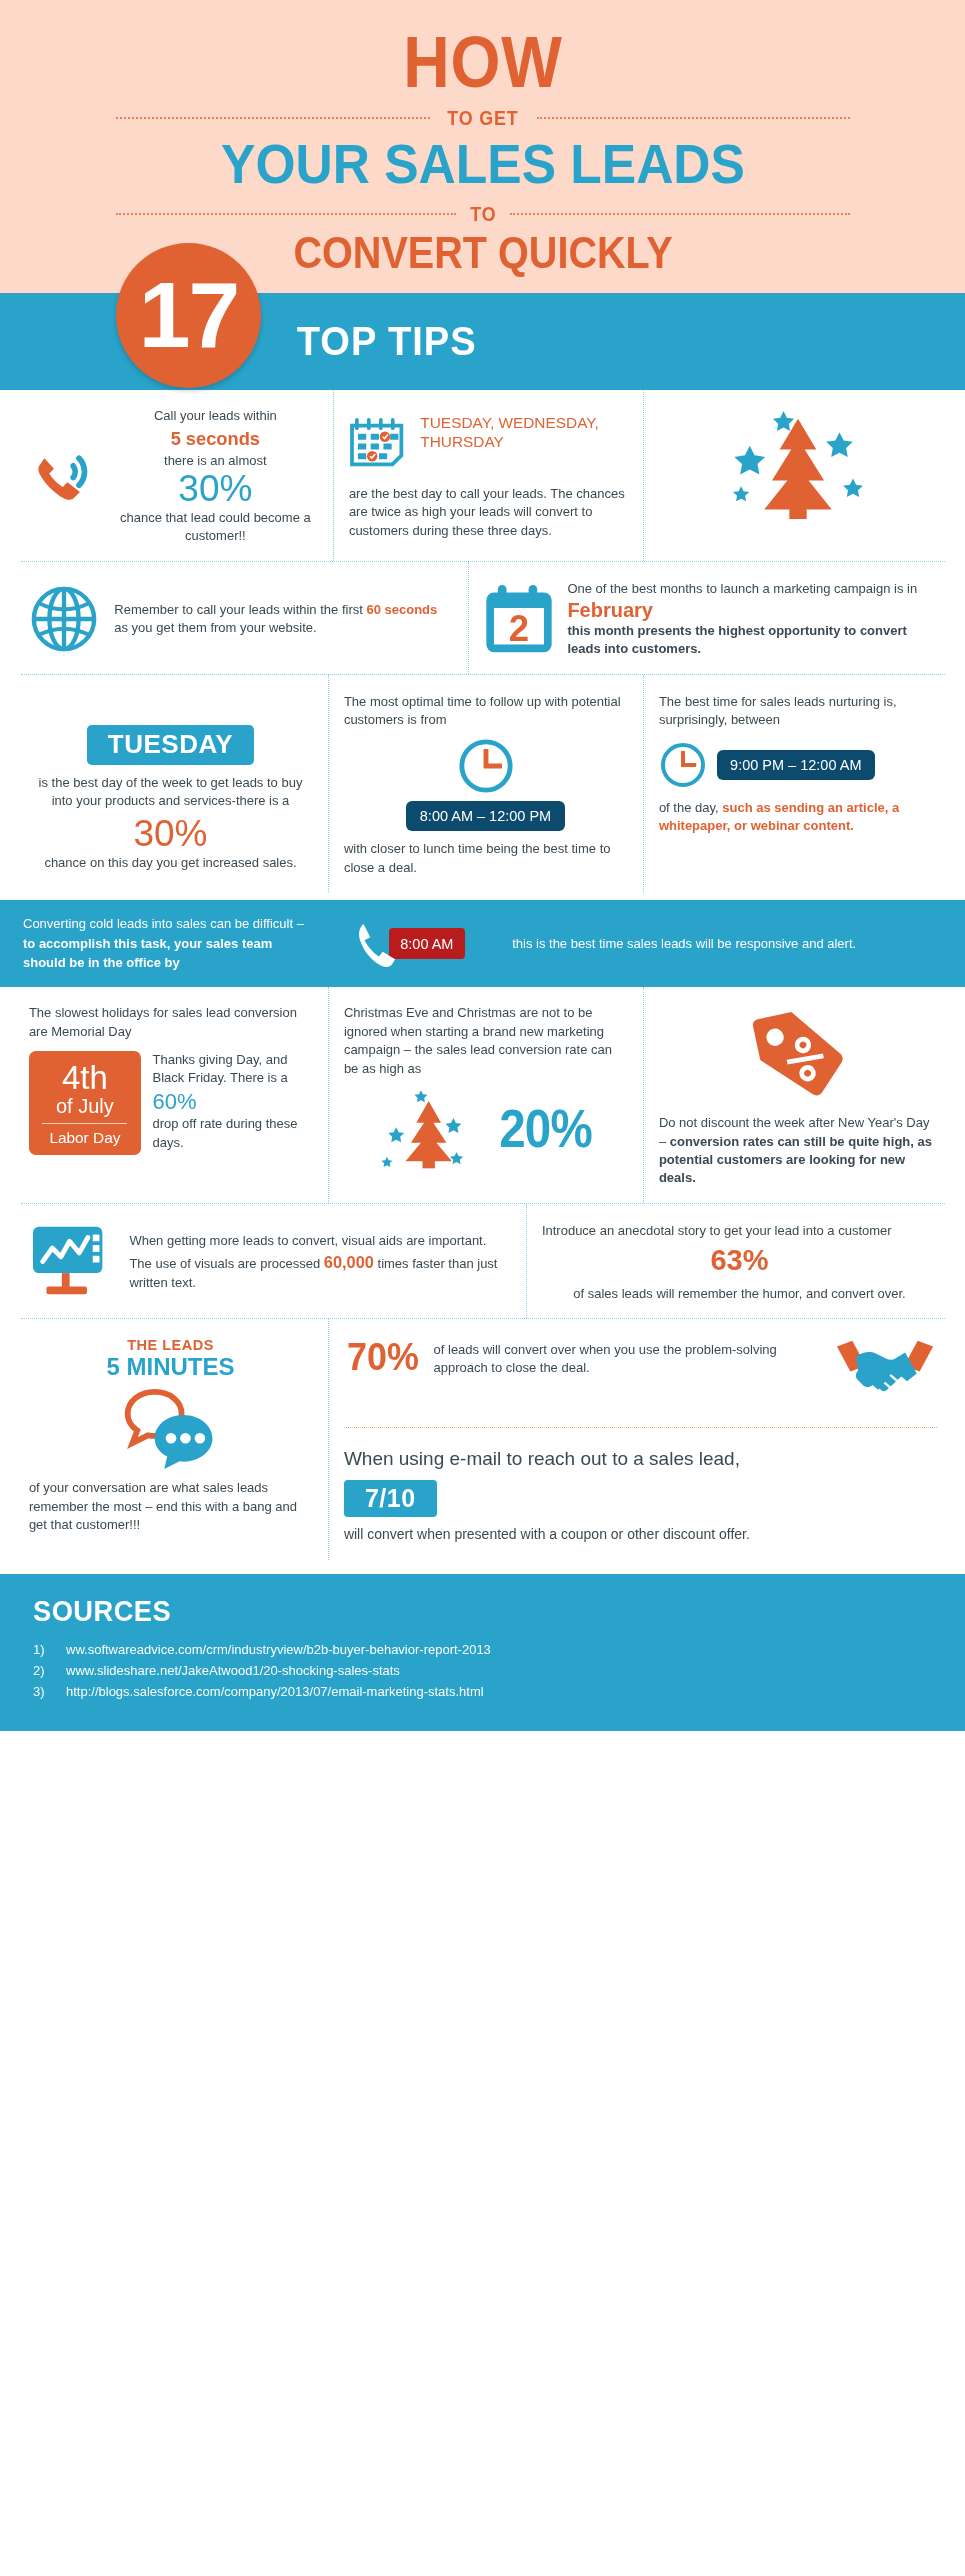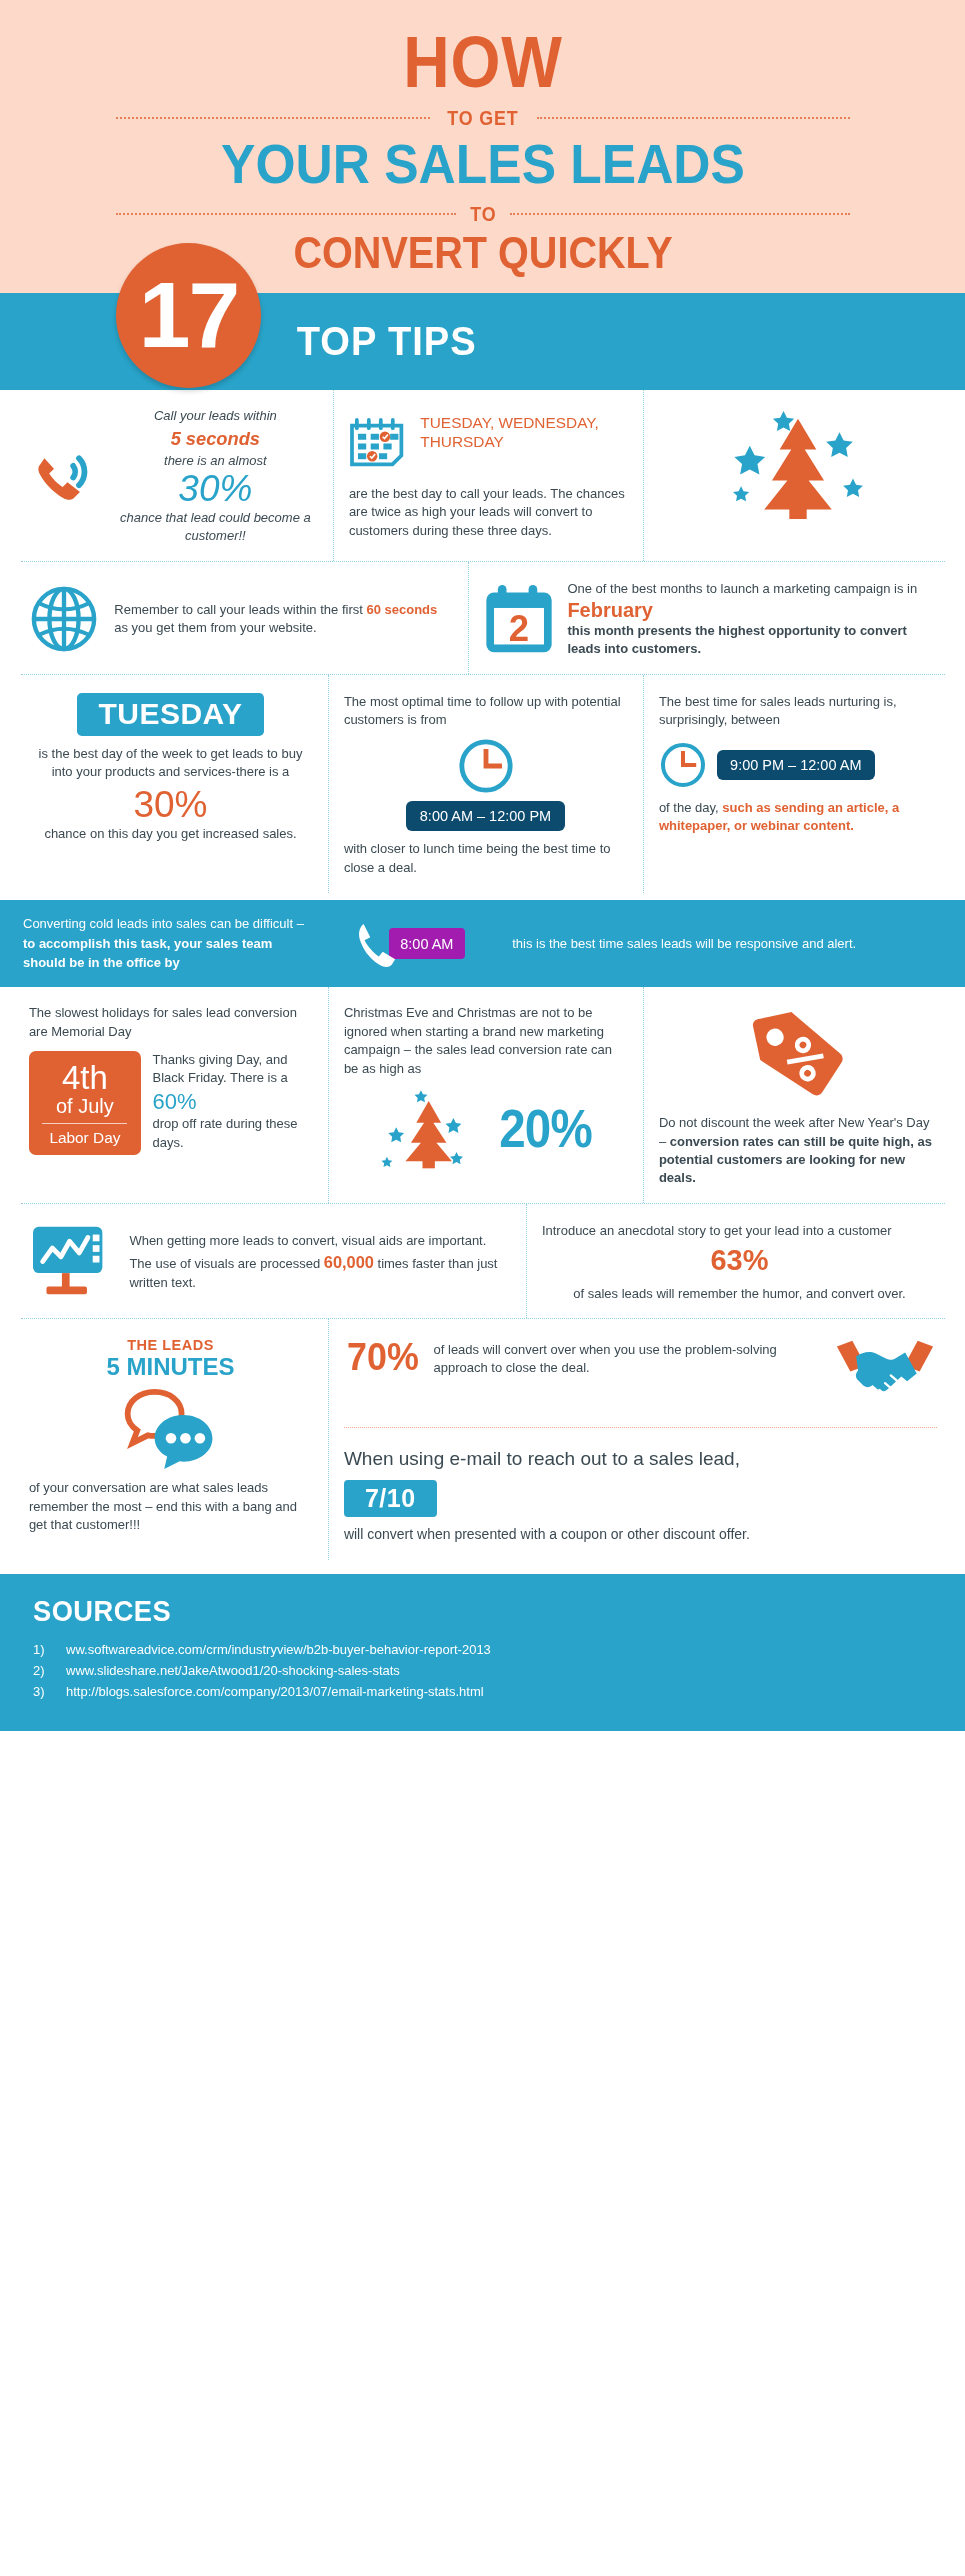--- a/index.html
+++ b/index.html
@@ -156,21 +156,21 @@
     padding: 13.5px 23px;
     gap: 9.7px;
     margin-top: 7.7px;
   }
   .strip .t { font-size: 13px; line-height: 1.45; }
   .strip .t.b { font-weight: bold; }
   .strip-left { width: 290px; }
   .strip-mid { width: 174px; display: flex; align-items: center; justify-content: center; position: relative; }
   .strip-right { flex: 1; padding-left: 5.8px; }
   .am-pill {
-    background: #a21caf;
+    background: #b91c1c;
     color: #fff;
     font-size: 14.5px;
     padding: 7.7px 11.6px;
     border-radius: 3.9px;
     margin-left: -3.9px;
   }
 
   
   .julycard {
     background: #e06233;
@@ -184,25 +184,26 @@
   .julycard .d1 { font-size: 33px; font-weight: normal; line-height: 1; }
   .julycard .d2 { font-size: 20px; line-height: 1.25; }
   .julycard .sep { border-top: 1px solid rgba(255,255,255,.7); margin: 4.8px 5.8px; }
   .julycard .d3 { font-size: 15.4px; }
 
   
   .tuesday-tag {
     display: inline-block;
     background: #29a3c9;
     color: #fff;
-    font-size: 30px;
+    font-size: 26px;
     font-weight: bold;
     padding: 4.8px 21px;
     border-radius: 4.8px;
     letter-spacing: 0.5px;
+    margin-top: 32px;
   }
 
   
   .sources {
     background: #29a3c9;
     color: #fff;
     padding: 21px 33px 29px;
     margin-top: 13.5px;
   }
   .sources h2 {
@@ -243,21 +244,21 @@
   </div>
 
   <div class="row" style="padding:0 13.5px;">
 
     <div class="cell" style="width:319px;display:flex;align-items:center;gap:9.7px;">
       <svg class="ico" width="75" height="75" viewBox="0 0 78 78">
         <path d="M12 26c-3 3-3 7 0 12 5 9 14 18 23 23 5 3 9 3 12 0l6-6-13-10-5 5c-5-3-11-9-14-14l5-5L16 20z" fill="#e06233"></path>
         <path d="M52 20a20 20 0 0 1 0 28" stroke="#29a3c9" stroke-width="6" fill="none" stroke-linecap="round"></path>
         <path d="M46 28a10 10 0 0 1 0 12" stroke="#29a3c9" stroke-width="6" fill="none" stroke-linecap="round"></path>
       </svg>
-      <div style="flex:1;font-style:italic;">
+      <div style="flex:1;">
         <div class="txt c">Call your leads within</div>
         <div class="txt c mid-or" style="font-size:18.3px;">5 seconds</div>
         <div class="txt c">there is an almost</div>
         <div class="txt c big-bl">30%</div>
         <div class="txt c">chance that lead could become a customer!!</div>
       </div>
     </div>
 
     <div class="vdiv"></div>
 

